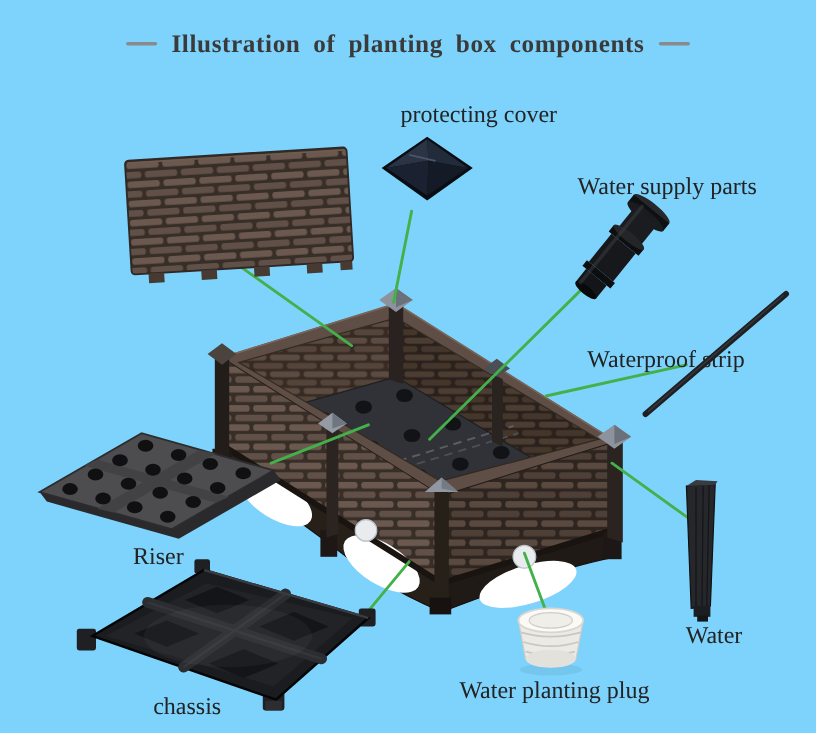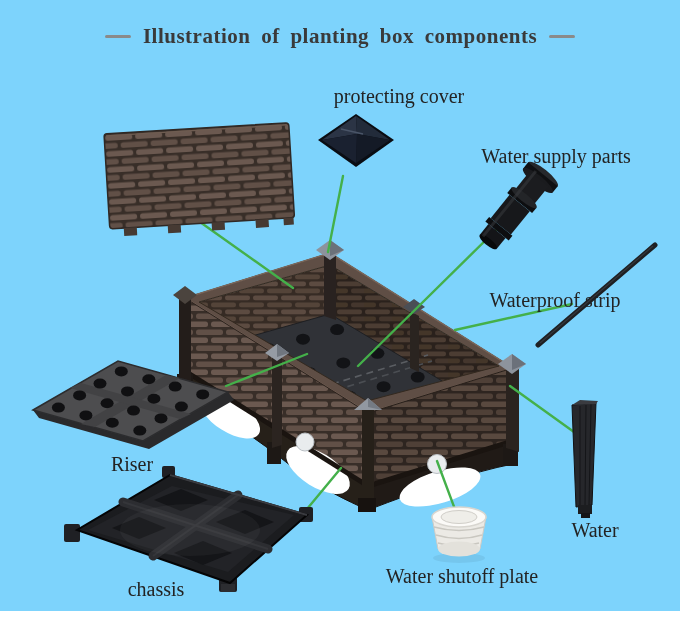--- a/index.html
+++ b/index.html
@@ -243,14 +243,14 @@
     <div class="page-title">Illustration of planting box components</div>
     <div class="title-dash"></div>
   </div>
 
   <div class="part-label" style="left:399px;top:85px;text-align:right;">protecting cover</div>
   <div class="part-label" style="left:556px;top:145px;">Water supply parts</div>
   <div class="part-label" style="left:555px;top:289px;">Waterproof strip</div>
   <div class="part-label" style="left:108px;top:453px;margin-left:24px;">Riser</div>
   <div class="part-label" style="left:595px;top:519px;">Water</div>
   <div class="part-label" style="left:156px;top:578px;">chassis</div>
-  <div class="part-label" style="left:462px;top:565px;">Water shutoff plate</div>
+  <div class="part-label" style="left:462px;top:565px;">Water planting plug</div>
 </div>
 
 </body></html>

